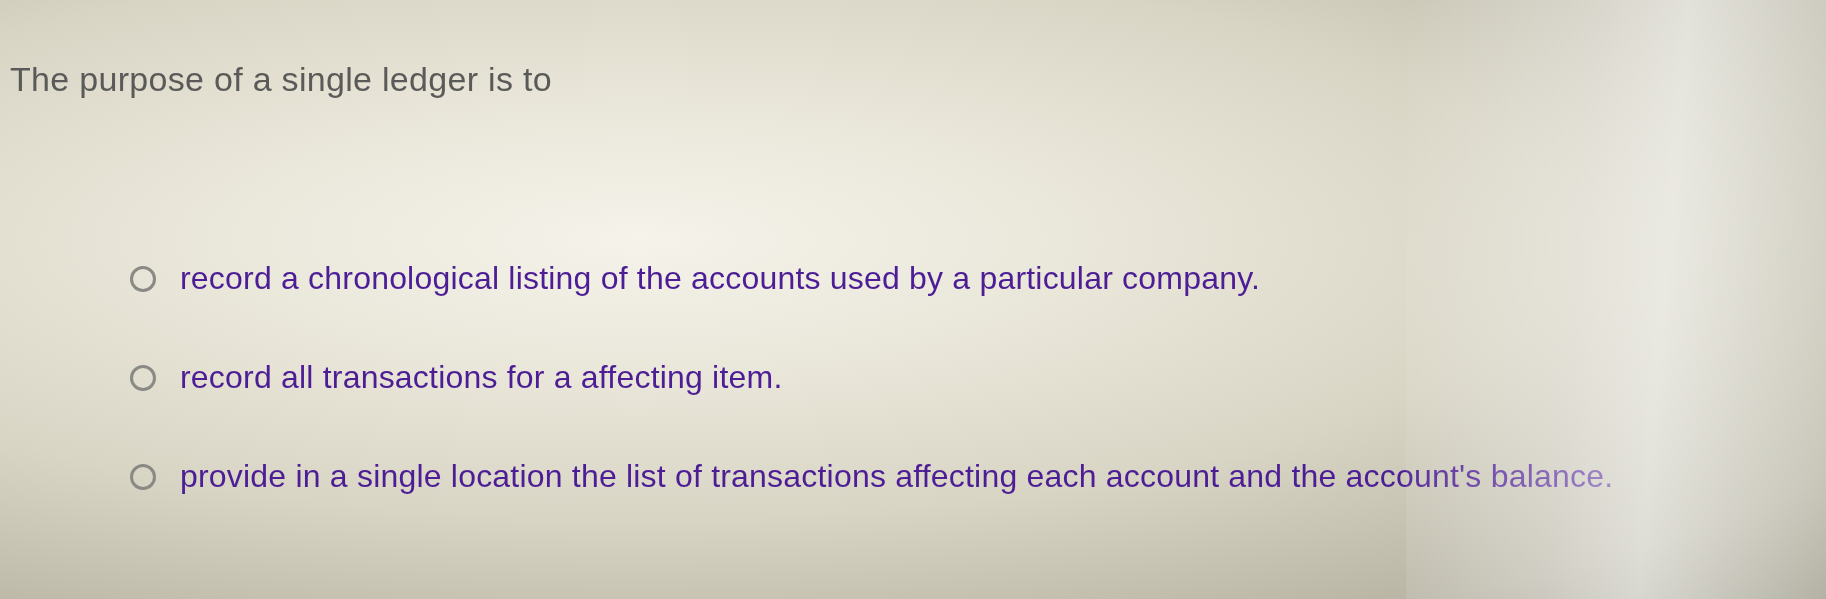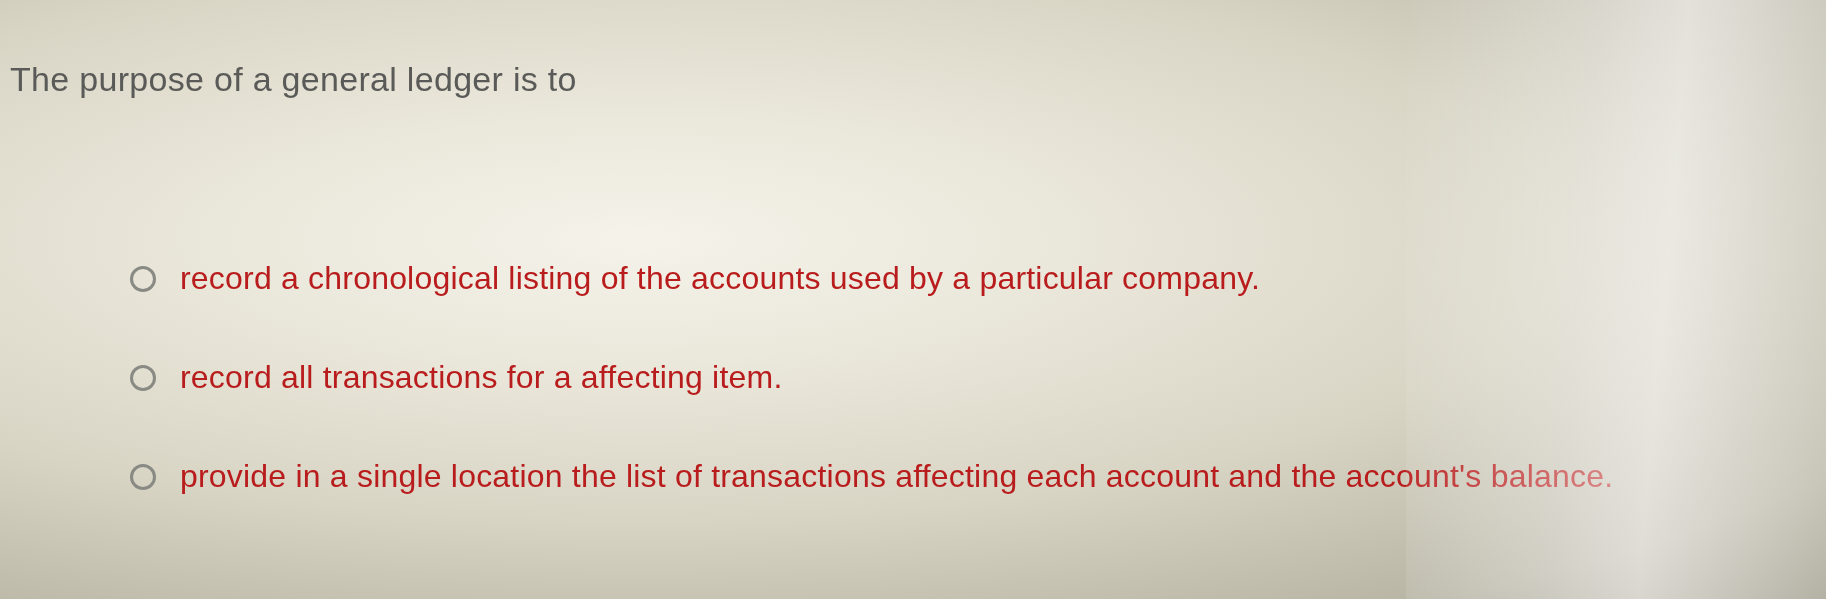--- a/index.html
+++ b/index.html
@@ -49,28 +49,28 @@
       width: 26px;
       height: 26px;
       border: 3px solid #8a8a85;
       border-radius: 50%;
       flex-shrink: 0;
       margin-right: 24px;
       background: transparent;
     }
     .option-text {
       font-size: 32px;
-      color: #b91c1c;
+      color: #4c1d95;
       letter-spacing: 0.2px;
     }
   </style>
 </head>
 <body>
 
-<div class="question">The purpose of a general ledger is to</div>
+<div class="question">The purpose of a single ledger is to</div>
 
 <div class="options">
   <div class="option">
     <span class="radio"></span>
     <span class="option-text">record a chronological listing of the accounts used by a particular company.</span>
   </div>
   <div class="option">
     <span class="radio"></span>
     <span class="option-text">record all transactions for a affecting item.</span>
   </div>

